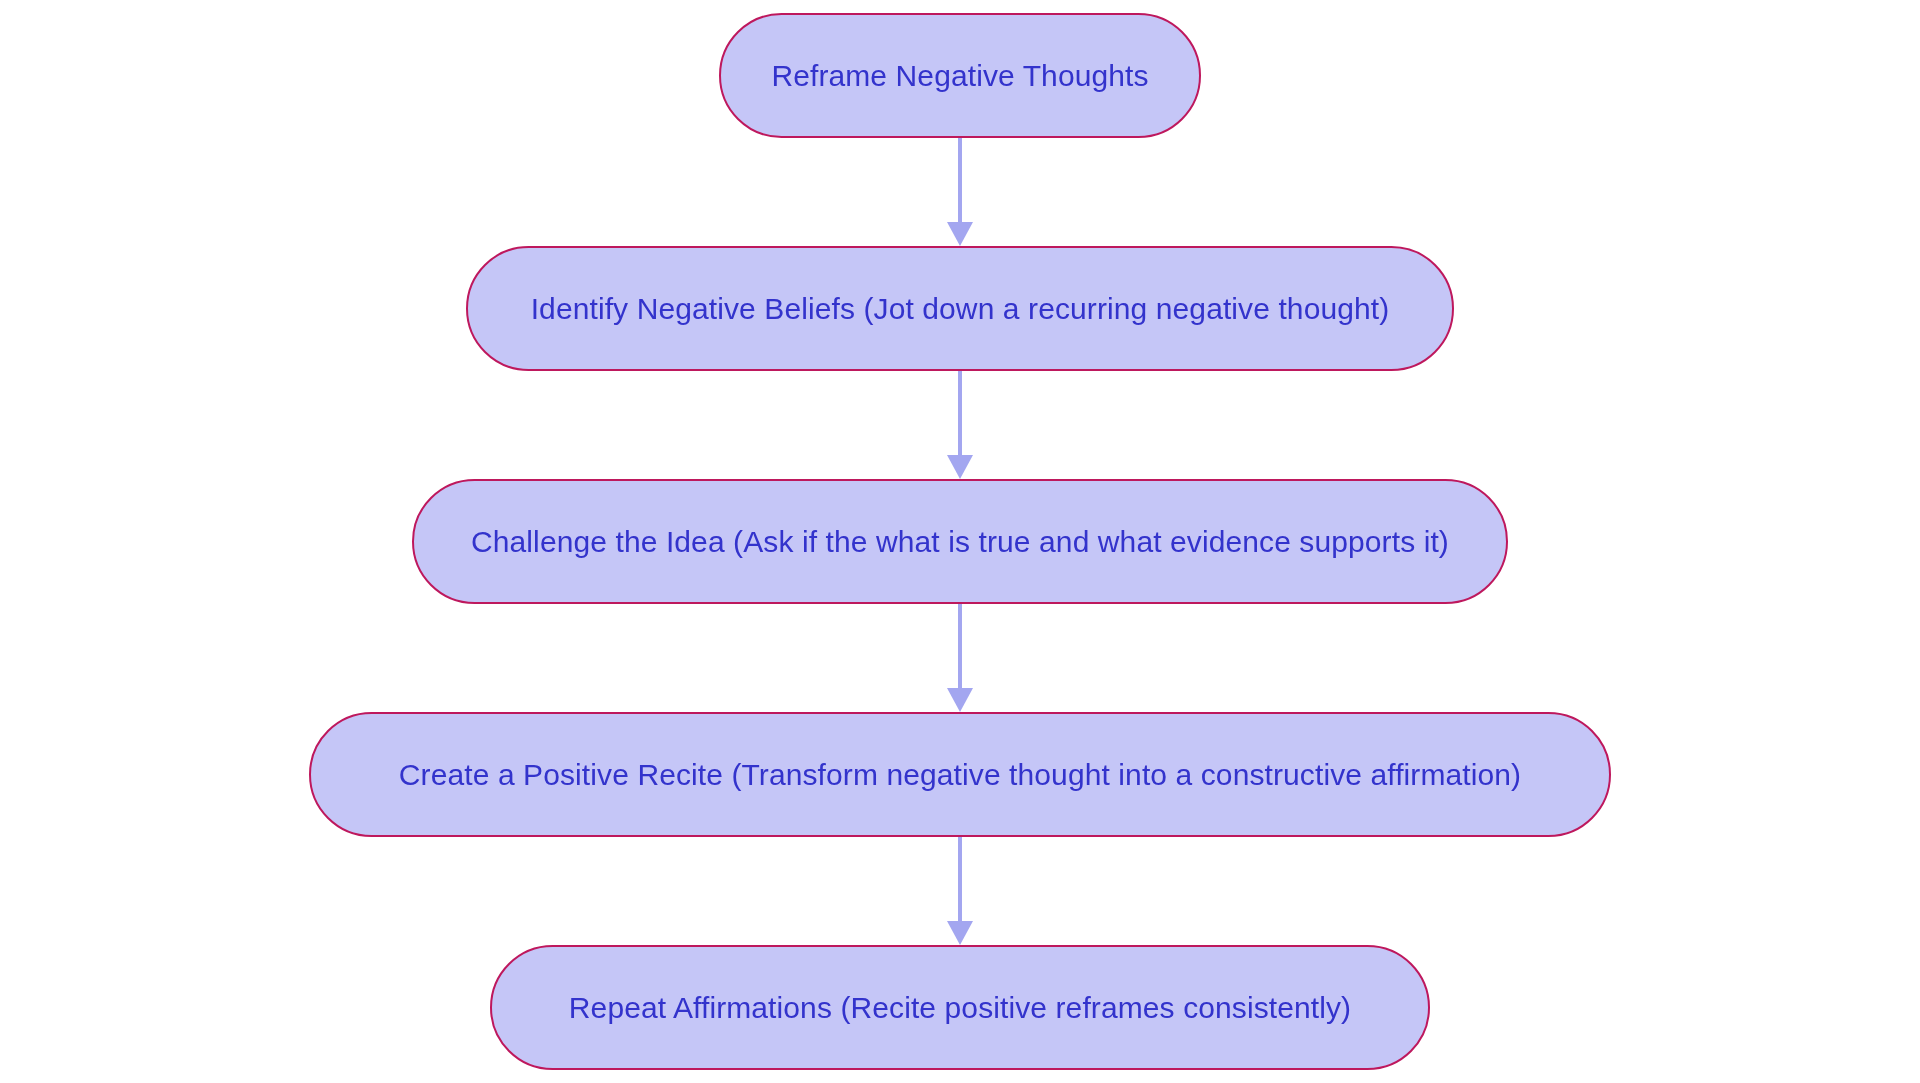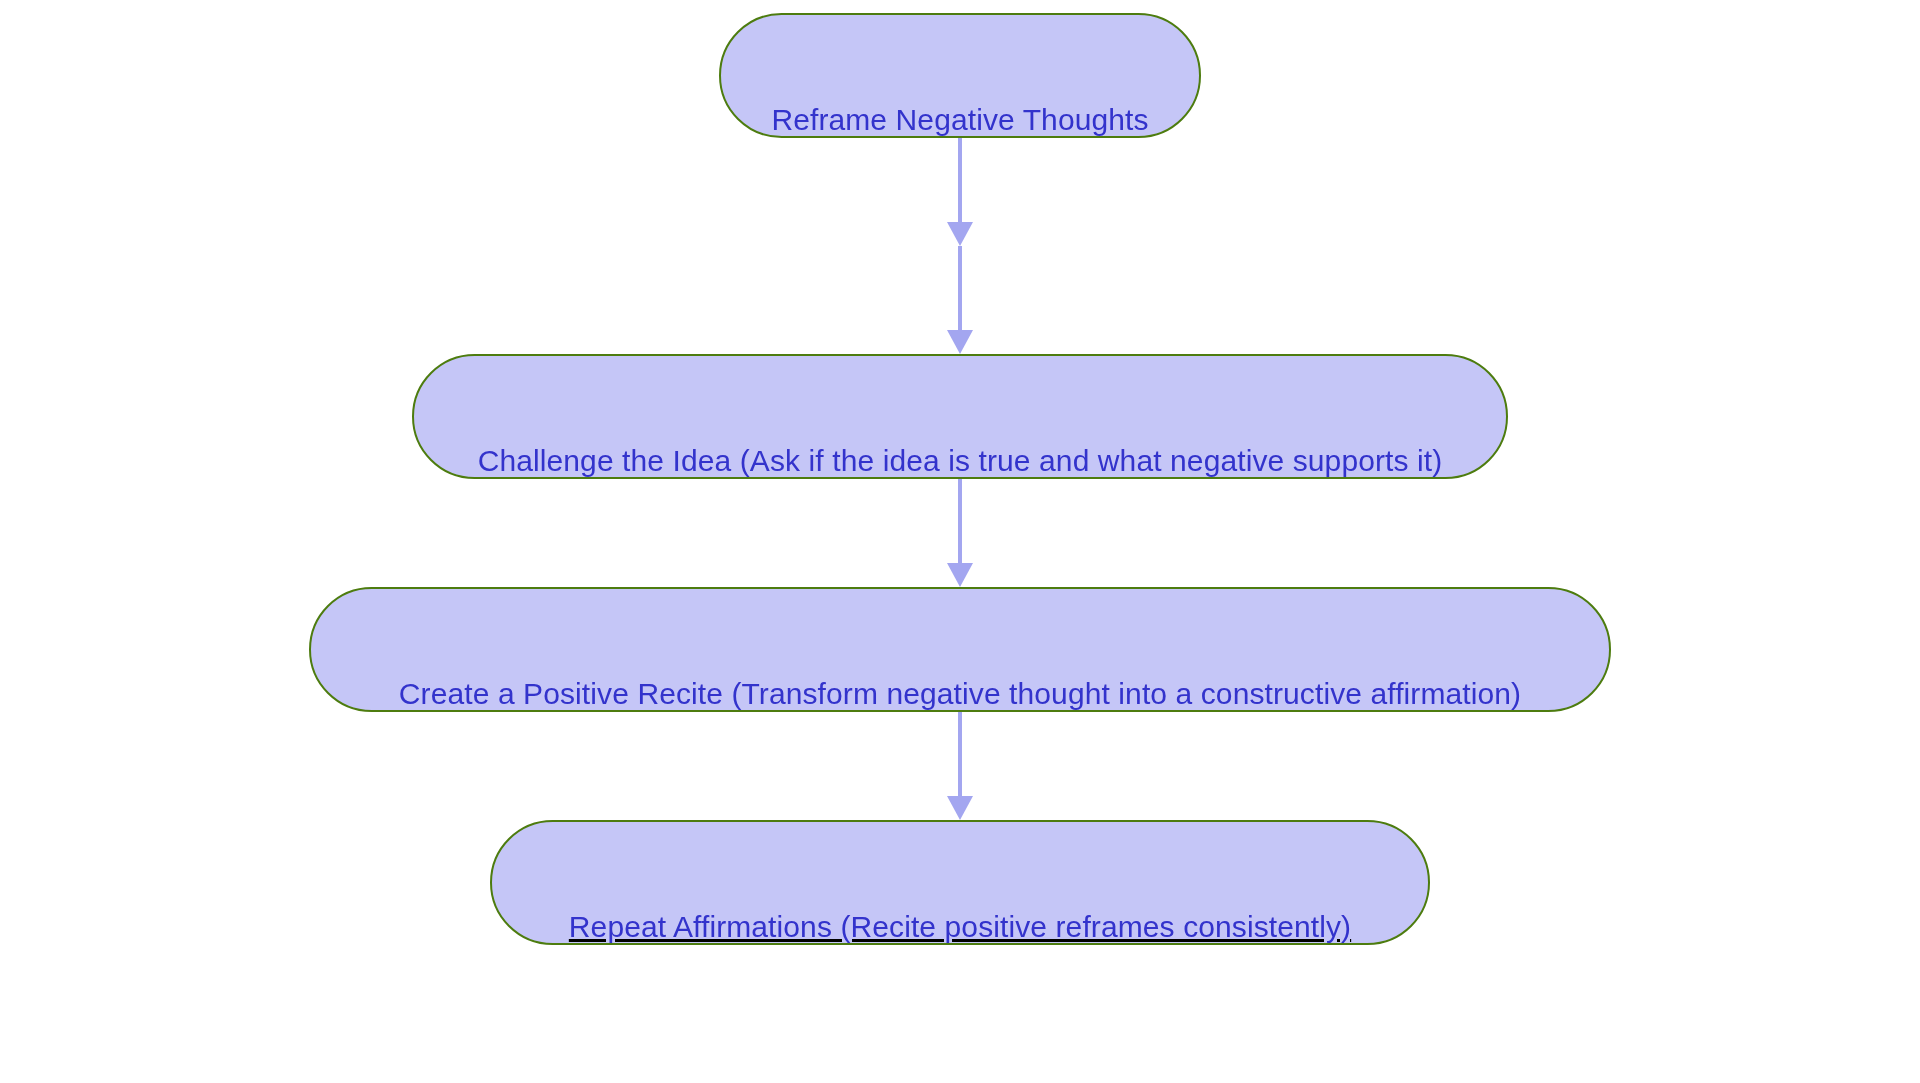--- a/index.html
+++ b/index.html
@@ -25,45 +25,45 @@
     align-items: center;
     justify-content: flex-start;
     box-sizing: border-box;
     padding-top: 13px;
   }
 
   .node {
     box-sizing: border-box;
     height: 125px;
     background: #c5c6f7;
-    border: 2px solid #4d7c0f;
+    border: 2px solid #be185d;
     border-radius: 62.5px;
     display: flex;
-    align-items: flex-end;
+    align-items: center;
     justify-content: center;
     flex: 0 0 auto;
   }
 
   .node-label {
     color: #3333cc;
     font-family: "Liberation Sans", sans-serif;
     font-size: 30px;
     font-weight: 400;
     line-height: 1.1;
     letter-spacing: 0.1px;
     white-space: nowrap;
     padding: 0 40px;
   }
 
   
   .node.n0 { width: 482px; }
   .node.n1 { width: 988px; }
   .node.n2 { width: 1096px; }
   .node.n3 { width: 1302px; }
-  .node.n4 { width: 940px; text-decoration: underline; }
+  .node.n4 { width: 940px; }
 
   
   .connector {
     width: 40px;
     height: 108px;
     position: relative;
     flex: 0 0 auto;
   }
   .connector .shaft {
     position: absolute;
@@ -93,28 +93,31 @@
 
   <div class="node n0">
     <span class="node-label">Reframe Negative Thoughts</span>
   </div>
 
   <div class="connector">
     <div class="shaft"></div>
     <div class="head"></div>
   </div>
 
+  <div class="node n1">
+    <span class="node-label">Identify Negative Beliefs (Jot down a recurring negative thought)</span>
+  </div>
 
   <div class="connector">
     <div class="shaft"></div>
     <div class="head"></div>
   </div>
 
   <div class="node n2">
-    <span class="node-label">Challenge the Idea (Ask if the idea is true and what negative supports it)</span>
+    <span class="node-label">Challenge the Idea (Ask if the what is true and what evidence supports it)</span>
   </div>
 
   <div class="connector">
     <div class="shaft"></div>
     <div class="head"></div>
   </div>
 
   <div class="node n3">
     <span class="node-label">Create a Positive Recite (Transform negative thought into a constructive affirmation)</span>
   </div>

